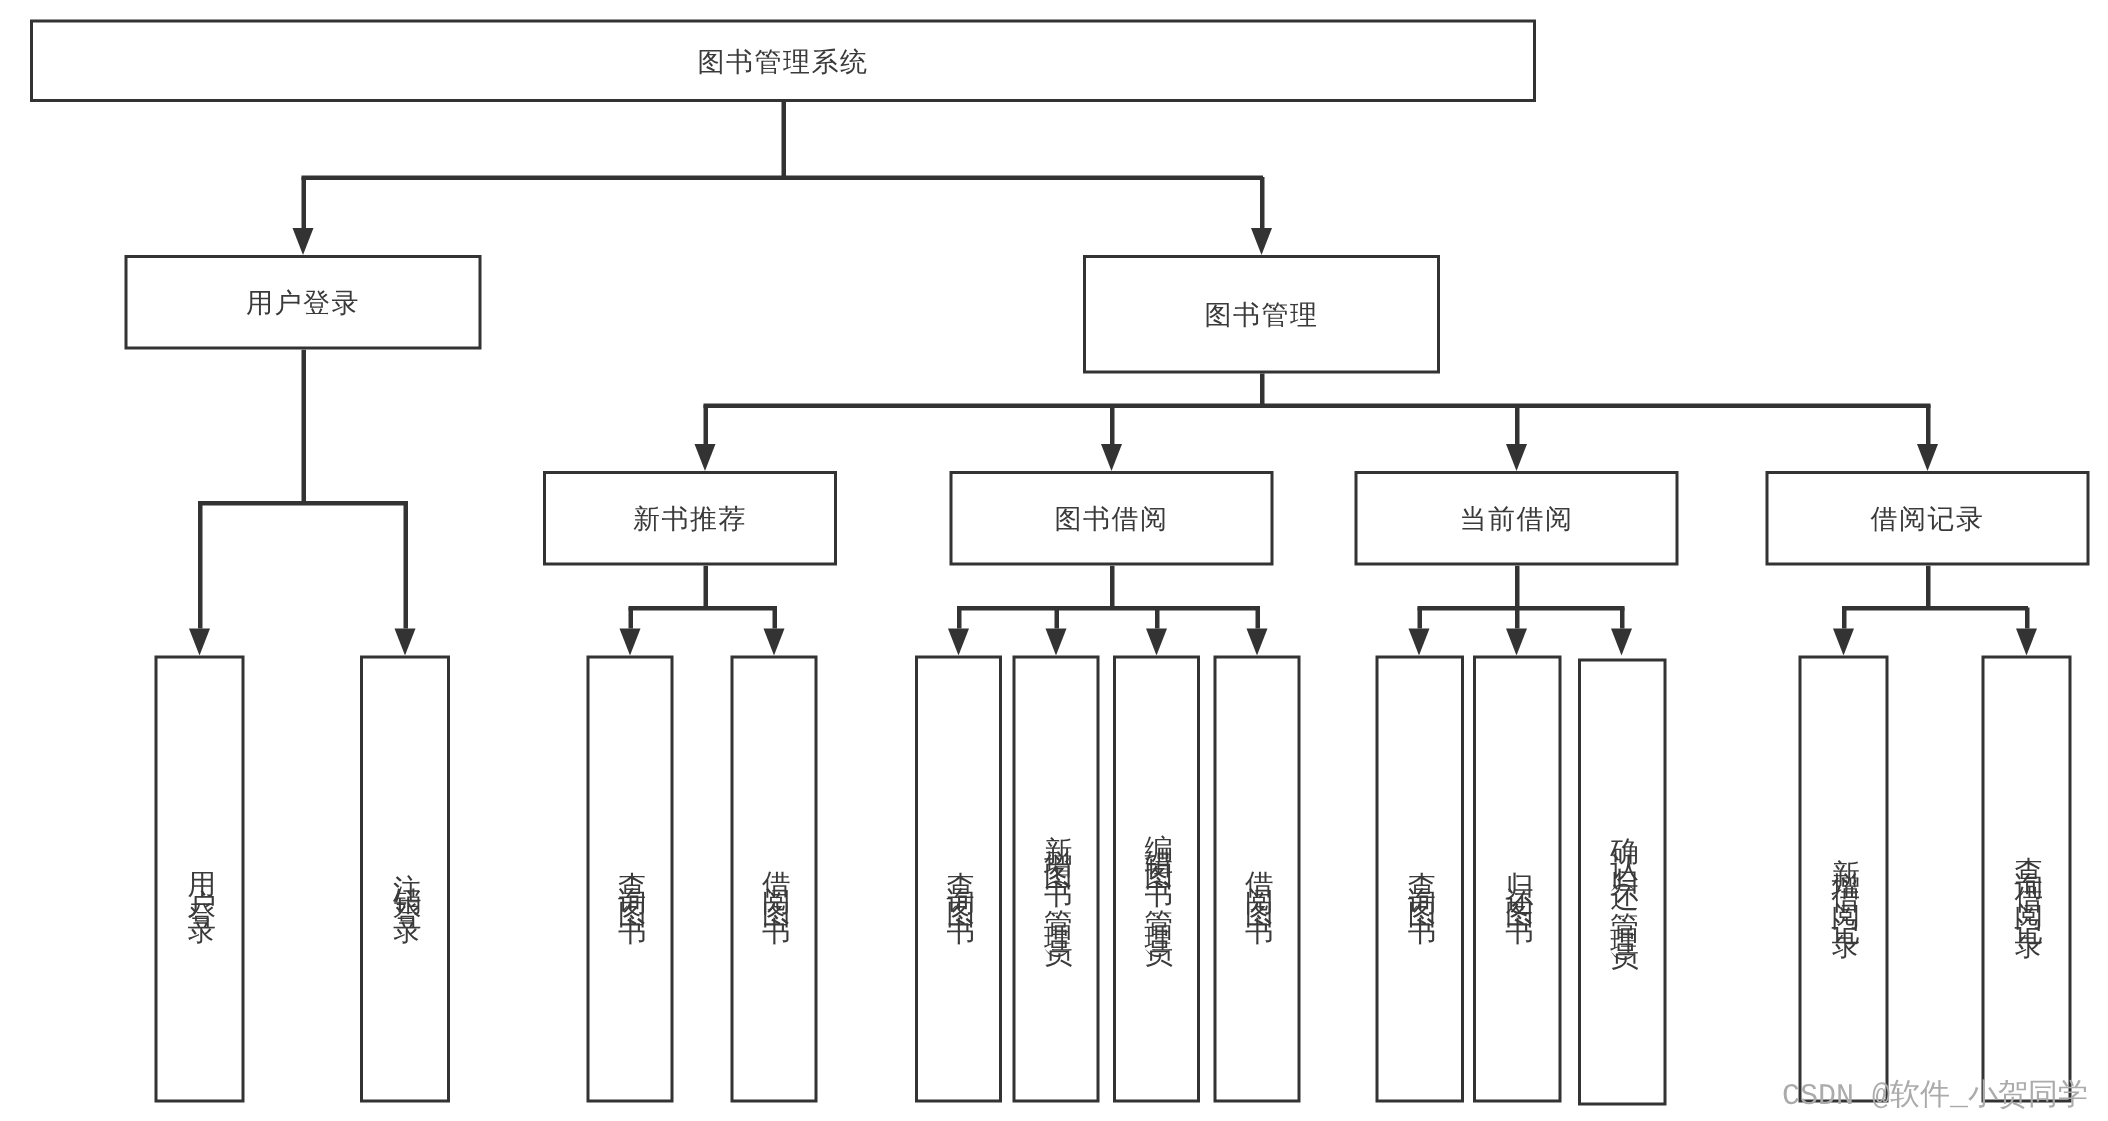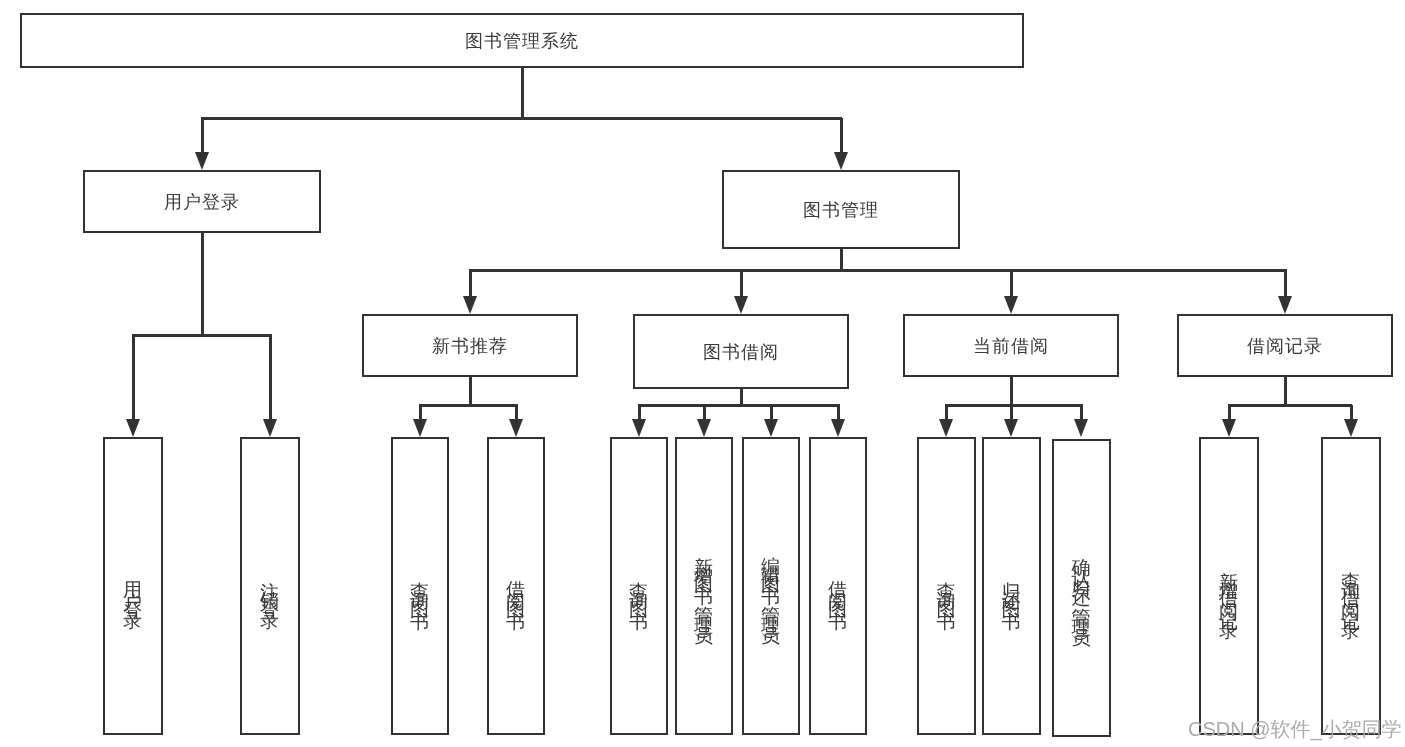--- a/index.html
+++ b/index.html
@@ -7,21 +7,21 @@
     --text:#3a3a3a;
     --wm:#ababab;
     --bg:#ffffff;
   }
   html,body{margin:0;padding:0;background:var(--bg);}
   #stage{
     position:relative;
     width:1405px;height:747px;
     background:var(--bg);
     overflow:hidden;
-    font-family:Liberation Sans, sans-serif;
+    font-family:Liberation Mono, monospace;
     color:var(--text);
   }
   .box{
     position:absolute;
     background:#fff;
     border:2.5px solid var(--line);
     box-sizing:border-box;
     display:flex;align-items:center;justify-content:center;
     font-size:18px;
     letter-spacing:1px;
@@ -104,22 +104,22 @@
   <div class="vl" style="left:1284px;top:377px;height:29px"></div>
   <div class="hl" style="left:1228px;top:404px;width:124px"></div>
   <div class="vl stem" style="left:1228px;top:405px;height:14px"></div>
   <div class="vl stem" style="left:1350px;top:405px;height:14px"></div>
 
   <div class="box" style="left:20px;top:13px;width:1004px;height:55px">图书管理系统</div>
 
   <div class="box" style="left:83px;top:170px;width:238px;height:63px">用户登录</div>
   <div class="box" style="left:722px;top:170px;width:238px;height:79px">图书管理</div>
 
-  <div class="box" style="left:362px;top:314px;width:216px;height:63px">新书推荐</div>
-  <div class="box" style="left:633px;top:314px;width:216px;height:75px">图书借阅</div>
+  <div class="box" style="left:362px;top:314px;width:196px;height:63px">新书推荐</div>
+  <div class="box" style="left:633px;top:314px;width:216px;height:63px">图书借阅</div>
   <div class="box" style="left:1177px;top:314px;width:216px;height:63px">借阅记录</div>
   <div class="box" style="left:903px;top:314px;width:216px;height:63px">当前借阅</div>
 
   <div class="box vbox" style="left:103px;top:437px;width:60px;height:298px">用户登录</div>
   <div class="box vbox" style="left:240px;top:437px;width:60px;height:298px">注销登录</div>
 
   <div class="box vbox" style="left:391px;top:437px;width:58px;height:298px">查询图书</div>
   <div class="box vbox" style="left:487px;top:437px;width:58px;height:298px">借阅图书</div>
 
   <div class="box vbox" style="left:610px;top:437px;width:58px;height:298px">查询图书</div>

